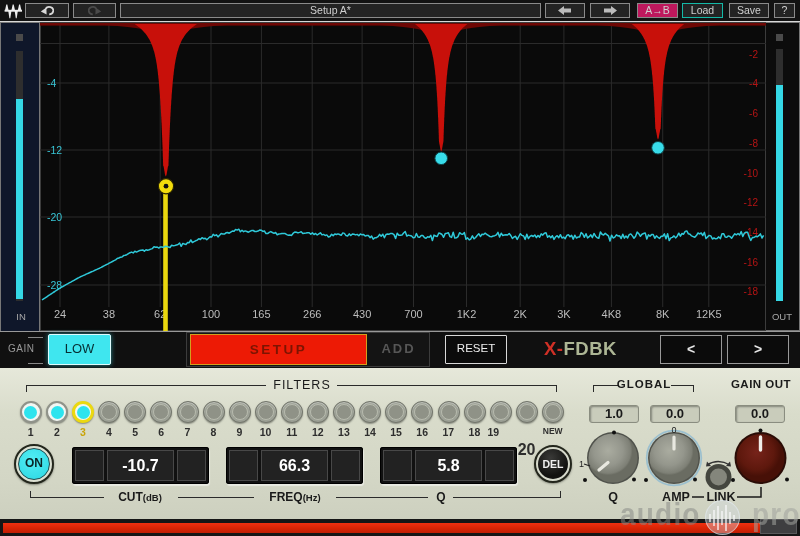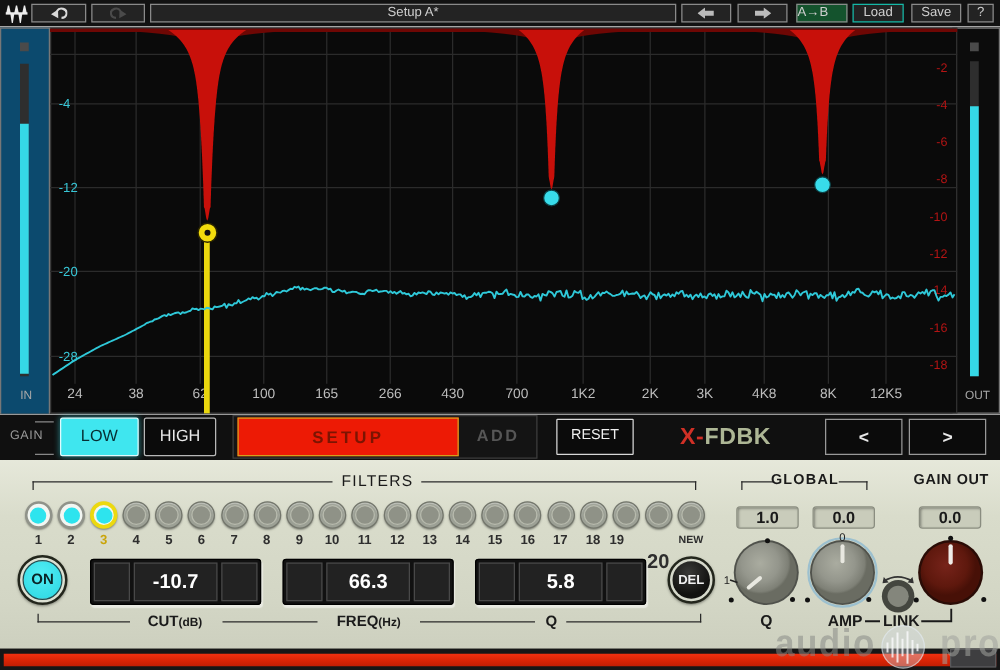--- a/index.html
+++ b/index.html
@@ -22,27 +22,27 @@
         <path d="M8.4,3.8 A4.1,3.7 0 1 0 4.8,9.3" fill="none" stroke="#4a4a4a" stroke-width="1.7"></path>
         <path d="M13.2,6.4 L7.6,2.6 L7.4,9.6 Z" fill="#4a4a4a"></path>
       </svg></div>
     <div style="position:absolute;left:120px;top:3px;width:421px;height:15px;background:#232323;border:1px solid #8a8a8a;box-sizing:border-box;color:#cfcfcf;font-size:10.5px;line-height:13px;text-align:center">Setup A*</div>
     <div style="position:absolute;left:545px;top:3px;width:40px;height:15px;background:#232323;border:1px solid #8a8a8a;box-sizing:border-box;color:#cfcfcf;font-size:10.5px;line-height:13px;text-align:center"><svg width="14" height="9" viewBox="0 0 14 9" style="margin-top:2px">
         <path d="M6,0 L6,2.5 L13,2.5 L13,6.5 L6,6.5 L6,9 L0,4.5 Z" fill="#bbb"></path>
       </svg></div>
     <div style="position:absolute;left:590px;top:3px;width:40px;height:15px;background:#232323;border:1px solid #8a8a8a;box-sizing:border-box;color:#cfcfcf;font-size:10.5px;line-height:13px;text-align:center"><svg width="14" height="9" viewBox="0 0 14 9" style="margin-top:2px">
         <path d="M8,0 L8,2.5 L1,2.5 L1,6.5 L8,6.5 L8,9 L14,4.5 Z" fill="#bbb"></path>
       </svg></div>
-    <div style="position:absolute;left:637px;top:3px;width:41px;height:15px;background:#14532d;border:1px solid #8a8a8a;box-sizing:border-box;color:#cfcfcf;font-size:10.5px;line-height:13px;text-align:left">A→B</div>
+    <div style="position:absolute;left:637px;top:3px;width:41px;height:15px;background:#be185d;border:1px solid #8a8a8a;box-sizing:border-box;color:#cfcfcf;font-size:10.5px;line-height:13px;text-align:center">A→B</div>
     <div style="position:absolute;left:682px;top:3px;width:41px;height:15px;background:#232323;border:1px solid #14b8a6;box-sizing:border-box;color:#cfcfcf;font-size:10.5px;line-height:13px;text-align:center">Load</div>
     <div style="position:absolute;left:729px;top:3px;width:40px;height:15px;background:#232323;border:1px solid #8a8a8a;box-sizing:border-box;color:#cfcfcf;font-size:10.5px;line-height:13px;text-align:center">Save</div>
     <div style="position:absolute;left:774px;top:3px;width:21px;height:15px;background:#232323;border:1px solid #8a8a8a;box-sizing:border-box;color:#cfcfcf;font-size:10.5px;line-height:13px;text-align:center">?</div>
   </div>
 
-<div style="position:absolute;left:0;top:22px;width:40px;height:399px;background:#0c4a6e;border:1px solid #777;box-sizing:border-box">
+<div style="position:absolute;left:0;top:22px;width:40px;height:399px;background:#0f172a;border:1px solid #777;box-sizing:border-box">
  <div style="position:absolute;left:15px;top:11px;width:7px;height:7px;background:#4a4a4a"></div>
  <div style="position:absolute;left:15px;top:28px;width:7px;height:250px;background:#2e2e2e"></div>
  <div style="position:absolute;left:15px;top:76px;width:7px;height:200px;background:#35d8e6"></div>
  <div style="position:absolute;left:0;top:288px;width:40px;text-align:center;color:#a8a8a8;font-size:9.5px">IN</div>
 </div>
 <div style="position:absolute;left:762px;top:22px;width:38px;height:309px;background:#0c0c0c;border:1px solid #777;box-sizing:border-box">
  <div style="position:absolute;left:13px;top:11px;width:7px;height:7px;background:#4a4a4a"></div>
  <div style="position:absolute;left:13px;top:26px;width:7px;height:252px;background:#2e2e2e"></div>
  <div style="position:absolute;left:13px;top:62px;width:7px;height:216px;background:#35d8e6"></div>
  <div style="position:absolute;left:0;top:288px;width:38px;text-align:center;color:#a8a8a8;font-size:9.5px">OUT</div>
@@ -107,21 +107,20 @@
 <path d="M2.0,278.0 L3.6,276.9 L5.2,275.9 L6.8,274.8 L8.4,273.7 L10.0,272.7 L11.6,271.6 L13.2,270.5 L14.8,269.5 L16.4,268.4 L18.0,267.3 L19.6,266.3 L21.2,265.3 L22.8,264.5 L24.4,263.6 L26.0,262.7 L27.6,261.8 L29.2,260.9 L30.8,260.1 L32.4,259.2 L34.0,258.3 L35.6,257.4 L37.2,256.5 L38.8,255.7 L40.4,254.8 L42.0,254.1 L43.6,253.4 L45.2,252.7 L46.8,251.9 L48.4,251.2 L50.0,250.5 L51.6,249.8 L53.2,249.1 L54.8,248.3 L56.4,247.6 L58.0,246.9 L59.6,246.2 L61.2,245.4 L62.8,244.5 L64.4,243.7 L66.0,242.8 L67.6,242.1 L69.2,241.1 L70.8,240.3 L72.4,239.5 L74.0,238.6 L75.6,237.8 L77.2,236.5 L78.8,236.0 L80.4,235.3 L82.0,235.0 L83.6,233.6 L85.2,233.2 L86.8,232.7 L88.4,231.7 L90.0,230.7 L91.6,230.1 L93.2,230.9 L94.8,229.2 L96.4,230.1 L98.0,229.3 L99.6,228.6 L101.2,228.2 L102.8,227.9 L104.4,229.3 L106.0,227.8 L107.6,228.3 L109.2,227.8 L110.8,227.1 L112.4,226.6 L114.0,224.7 L115.6,225.3 L117.2,225.0 L118.8,226.1 L120.4,224.9 L122.0,225.1 L123.6,225.5 L125.2,224.2 L126.8,224.4 L128.4,225.0 L130.0,225.5 L131.6,223.2 L133.2,223.7 L134.8,223.4 L136.4,223.0 L138.0,222.5 L139.6,221.0 L141.2,224.3 L142.8,221.4 L144.4,222.0 L146.0,222.4 L147.6,220.5 L149.2,220.7 L150.8,218.0 L152.4,220.5 L154.0,219.6 L155.6,218.8 L157.2,218.1 L158.8,216.7 L160.4,217.5 L162.0,215.7 L163.6,216.7 L165.2,216.2 L166.8,217.7 L168.4,216.3 L170.0,214.8 L171.6,215.1 L173.2,212.3 L174.8,213.7 L176.4,212.8 L178.0,214.9 L179.6,213.3 L181.2,211.6 L182.8,211.9 L184.4,212.1 L186.0,210.8 L187.6,210.5 L189.2,211.2 L190.8,210.1 L192.4,209.0 L194.0,209.3 L195.6,207.4 L197.2,208.1 L198.8,207.2 L200.4,209.8 L202.0,208.2 L203.6,209.7 L205.2,208.9 L206.8,209.5 L208.4,210.2 L210.0,209.3 L211.6,208.6 L213.2,208.5 L214.8,209.5 L216.4,209.5 L218.0,209.1 L219.6,208.1 L221.2,208.2 L222.8,209.4 L224.4,209.0 L226.0,211.6 L227.6,211.6 L229.2,210.4 L230.8,209.6 L232.4,210.5 L234.0,211.3 L235.6,210.5 L237.2,212.7 L238.8,212.0 L240.4,211.8 L242.0,211.4 L243.6,211.5 L245.2,211.6 L246.8,212.6 L248.4,213.2 L250.0,213.0 L251.6,213.4 L253.2,211.2 L254.8,210.1 L256.4,210.2 L258.0,210.9 L259.6,210.4 L261.2,209.8 L262.8,211.6 L264.4,211.2 L266.0,211.0 L267.6,210.7 L269.2,210.7 L270.8,212.3 L272.4,210.9 L274.0,212.5 L275.6,211.5 L277.2,213.0 L278.8,211.9 L280.4,210.8 L282.0,212.9 L283.6,212.4 L285.2,213.5 L286.8,212.9 L288.4,215.0 L290.0,214.5 L291.6,212.3 L293.2,213.6 L294.8,212.0 L296.4,212.5 L298.0,211.9 L299.6,212.5 L301.2,213.3 L302.8,210.9 L304.4,211.4 L306.0,213.6 L307.6,214.0 L309.2,211.9 L310.8,213.5 L312.4,212.0 L314.0,212.3 L315.6,212.9 L317.2,212.4 L318.8,213.8 L320.4,211.9 L322.0,212.8 L323.6,212.4 L325.2,214.1 L326.8,213.5 L328.4,213.5 L330.0,215.6 L331.6,214.1 L333.2,217.2 L334.8,215.7 L336.4,215.7 L338.0,214.7 L339.6,212.4 L341.2,214.3 L342.8,212.2 L344.4,215.7 L346.0,212.5 L347.6,212.1 L349.2,212.2 L350.8,211.4 L352.4,211.6 L354.0,212.6 L355.6,216.5 L357.2,211.3 L358.8,213.3 L360.4,213.2 L362.0,213.1 L363.6,211.0 L365.2,209.6 L366.8,214.1 L368.4,213.1 L370.0,213.6 L371.6,214.0 L373.2,215.7 L374.8,215.5 L376.4,211.5 L378.0,215.0 L379.6,215.3 L381.2,213.6 L382.8,213.6 L384.4,215.5 L386.0,216.3 L387.6,214.8 L389.2,215.2 L390.8,213.4 L392.4,218.5 L394.0,213.1 L395.6,214.0 L397.2,214.5 L398.8,211.0 L400.4,211.5 L402.0,212.5 L403.6,215.3 L405.2,211.6 L406.8,211.2 L408.4,210.7 L410.0,214.6 L411.6,215.4 L413.2,210.3 L414.8,216.0 L416.4,215.8 L418.0,214.6 L419.6,210.7 L421.2,211.9 L422.8,212.3 L424.4,210.6 L426.0,217.3 L427.6,215.9 L429.2,217.9 L430.8,217.0 L432.4,213.9 L434.0,216.8 L435.6,215.5 L437.2,213.5 L438.8,211.7 L440.4,214.5 L442.0,212.2 L443.6,212.5 L445.2,211.2 L446.8,212.5 L448.4,213.3 L450.0,214.6 L451.6,214.7 L453.2,214.0 L454.8,213.7 L456.4,212.9 L458.0,210.4 L459.6,215.0 L461.2,211.2 L462.8,213.5 L464.4,213.1 L466.0,212.8 L467.6,213.0 L469.2,211.5 L470.8,213.5 L472.4,216.5 L474.0,215.0 L475.6,214.3 L477.2,217.4 L478.8,214.5 L480.4,211.7 L482.0,213.4 L483.6,214.0 L485.2,217.4 L486.8,212.2 L488.4,216.6 L490.0,214.4 L491.6,213.5 L493.2,214.5 L494.8,213.0 L496.4,215.6 L498.0,213.5 L499.6,215.1 L501.2,211.8 L502.8,213.1 L504.4,211.2 L506.0,210.8 L507.6,215.3 L509.2,213.8 L510.8,215.7 L512.4,213.7 L514.0,217.4 L515.6,214.8 L517.2,213.7 L518.8,215.7 L520.4,212.7 L522.0,216.0 L523.6,215.1 L525.2,216.7 L526.8,213.5 L528.4,212.7 L530.0,214.8 L531.6,213.4 L533.2,217.1 L534.8,213.2 L536.4,216.0 L538.0,215.1 L539.6,215.0 L541.2,210.5 L542.8,212.0 L544.4,215.3 L546.0,211.8 L547.6,215.9 L549.2,214.7 L550.8,212.8 L552.4,215.6 L554.0,211.4 L555.6,214.2 L557.2,215.8 L558.8,216.2 L560.4,210.0 L562.0,212.3 L563.6,213.0 L565.2,211.4 L566.8,212.6 L568.4,213.8 L570.0,219.0 L571.6,213.2 L573.2,216.0 L574.8,215.2 L576.4,212.8 L578.0,213.9 L579.6,213.8 L581.2,216.5 L582.8,212.2 L584.4,216.1 L586.0,214.0 L587.6,215.9 L589.2,212.7 L590.8,211.9 L592.4,213.9 L594.0,216.2 L595.6,214.2 L597.2,210.1 L598.8,211.7 L600.4,214.3 L602.0,212.2 L603.6,211.5 L605.2,210.9 L606.8,217.0 L608.4,212.9 L610.0,214.1 L611.6,212.6 L613.2,212.5 L614.8,216.3 L616.4,213.9 L618.0,215.3 L619.6,216.4 L621.2,214.2 L622.8,214.2 L624.4,211.9 L626.0,216.7 L627.6,211.7 L629.2,218.6 L630.8,215.9 L632.4,215.4 L634.0,213.9 L635.6,215.9 L637.2,214.2 L638.8,211.2 L640.4,214.2 L642.0,211.5 L643.6,212.2 L645.2,209.4 L646.8,208.9 L648.4,211.8 L650.0,212.2 L651.6,213.9 L653.2,214.6 L654.8,215.3 L656.4,213.6 L658.0,211.0 L659.6,211.9 L661.2,211.0 L662.8,213.5 L664.4,210.4 L666.0,216.6 L667.6,214.9 L669.2,213.4 L670.8,213.9 L672.4,217.0 L674.0,216.0 L675.6,216.8 L677.2,216.4 L678.8,214.9 L680.4,216.6 L682.0,211.7 L683.6,211.7 L685.2,214.9 L686.8,215.3 L688.4,213.9 L690.0,214.5 L691.6,216.2 L693.2,213.9 L694.8,211.8 L696.4,212.8 L698.0,211.5 L699.6,213.0 L701.2,209.6 L702.8,214.5 L704.4,211.1 L706.0,210.2 L707.6,210.2 L709.2,214.9 L710.8,218.5 L712.4,215.5 L714.0,215.5 L715.6,214.3 L717.2,214.8 L718.8,213.7 L720.4,211.9 L722.0,216.0 L723.6,213.4" fill="none" stroke="#2fc9d9" stroke-width="1.5" stroke-linejoin="round"></path>
 <circle cx="401.2" cy="136.3" r="6.3" fill="#38dcea" stroke="#0c4045" stroke-width="1"></circle>
 <circle cx="618" cy="125.8" r="6.3" fill="#38dcea" stroke="#0c4045" stroke-width="1"></circle>
 <circle cx="126" cy="164.2" r="7.6" fill="#f2dc0c" stroke="#2a2400" stroke-width="1.2"></circle>
 <circle cx="126" cy="164.2" r="2.4" fill="#111"></circle>
 </svg>
 <div style="position:absolute;left:0;top:331px;width:800px;height:37px;background:#101010;border-top:1px solid #999;box-sizing:border-box">
  <div style="position:absolute;left:8px;top:11px;color:#9a9a9a;font-size:10px;letter-spacing:0.5px">GAIN</div>
  <div style="position:absolute;left:28px;top:5px;width:15px;height:25px;border-top:1px solid #888;border-bottom:1px solid #888"></div>
  <div style="position:absolute;left:48px;top:2px;width:63px;height:31px;background:#3fe6ef;border:1.5px solid #dffbfd;border-radius:2px;box-sizing:border-box;color:#062e33;font-size:13px;text-align:center;line-height:27px;box-shadow:0 0 5px rgba(64,230,240,.55)">LOW</div>
- <div style="position:absolute;left:115px;top:2px;width:58px;height:31px;background:#0b0b0b;border:1.5px solid #b8b8b8;border-radius:2px;box-sizing:border-box;color:#e8e8e8;font-size:13px;text-align:center;line-height:27px">HIGH</div>
  <div style="position:absolute;left:186px;top:0px;width:244px;height:35px;border:1px solid #3c3c3c;background:#141414;box-sizing:border-box"></div>
  <div style="position:absolute;left:369px;top:2px;width:59px;height:31px;color:#565656;font-size:13px;font-weight:bold;letter-spacing:2px;text-align:center;line-height:29px">ADD</div>
  <div style="position:absolute;left:190px;top:2px;width:177px;height:31px;background:#ed1a05;border:1px solid #d2a01e;box-sizing:border-box;color:#7c1402;font-size:13.5px;font-weight:bold;letter-spacing:2.5px;text-align:center;line-height:29px">SETUP</div>
  <div style="position:absolute;left:445px;top:3px;width:62px;height:29px;background:#0b0b0b;border:1.5px solid #d8d8d8;border-radius:1px;box-sizing:border-box;color:#eee;font-size:11.5px;text-align:center;line-height:25px">RESET</div>
  <div style="position:absolute;left:544px;top:6px;width:85px;font-size:18.5px;font-weight:bold;letter-spacing:0.5px"><span style="color:#d03026">X-</span><span style="color:#adb695">FDBK</span></div>
  <div style="position:absolute;left:660px;top:3px;width:62px;height:29px;background:#0b0b0b;border:1px solid #999;box-sizing:border-box;color:#e8e8e8;font-size:14px;font-weight:bold;text-align:center;line-height:26px">&lt;</div>
  <div style="position:absolute;left:727px;top:3px;width:62px;height:29px;background:#0b0b0b;border:1px solid #999;box-sizing:border-box;color:#e8e8e8;font-size:14px;font-weight:bold;text-align:center;line-height:26px">&gt;</div>
 </div>
 <div style="position:absolute;left:0;top:368px;width:800px;height:151px;background:linear-gradient(180deg,#e6e8da 0%,#d9dccb 30%,#d3d6c5 75%,#cdd0bf 100%)">
     <div style="position:absolute;left:26px;top:17px;width:239px;height:6px;border-top:1.5px solid #2a2a2a;border-left:1.5px solid #2a2a2a"></div>

